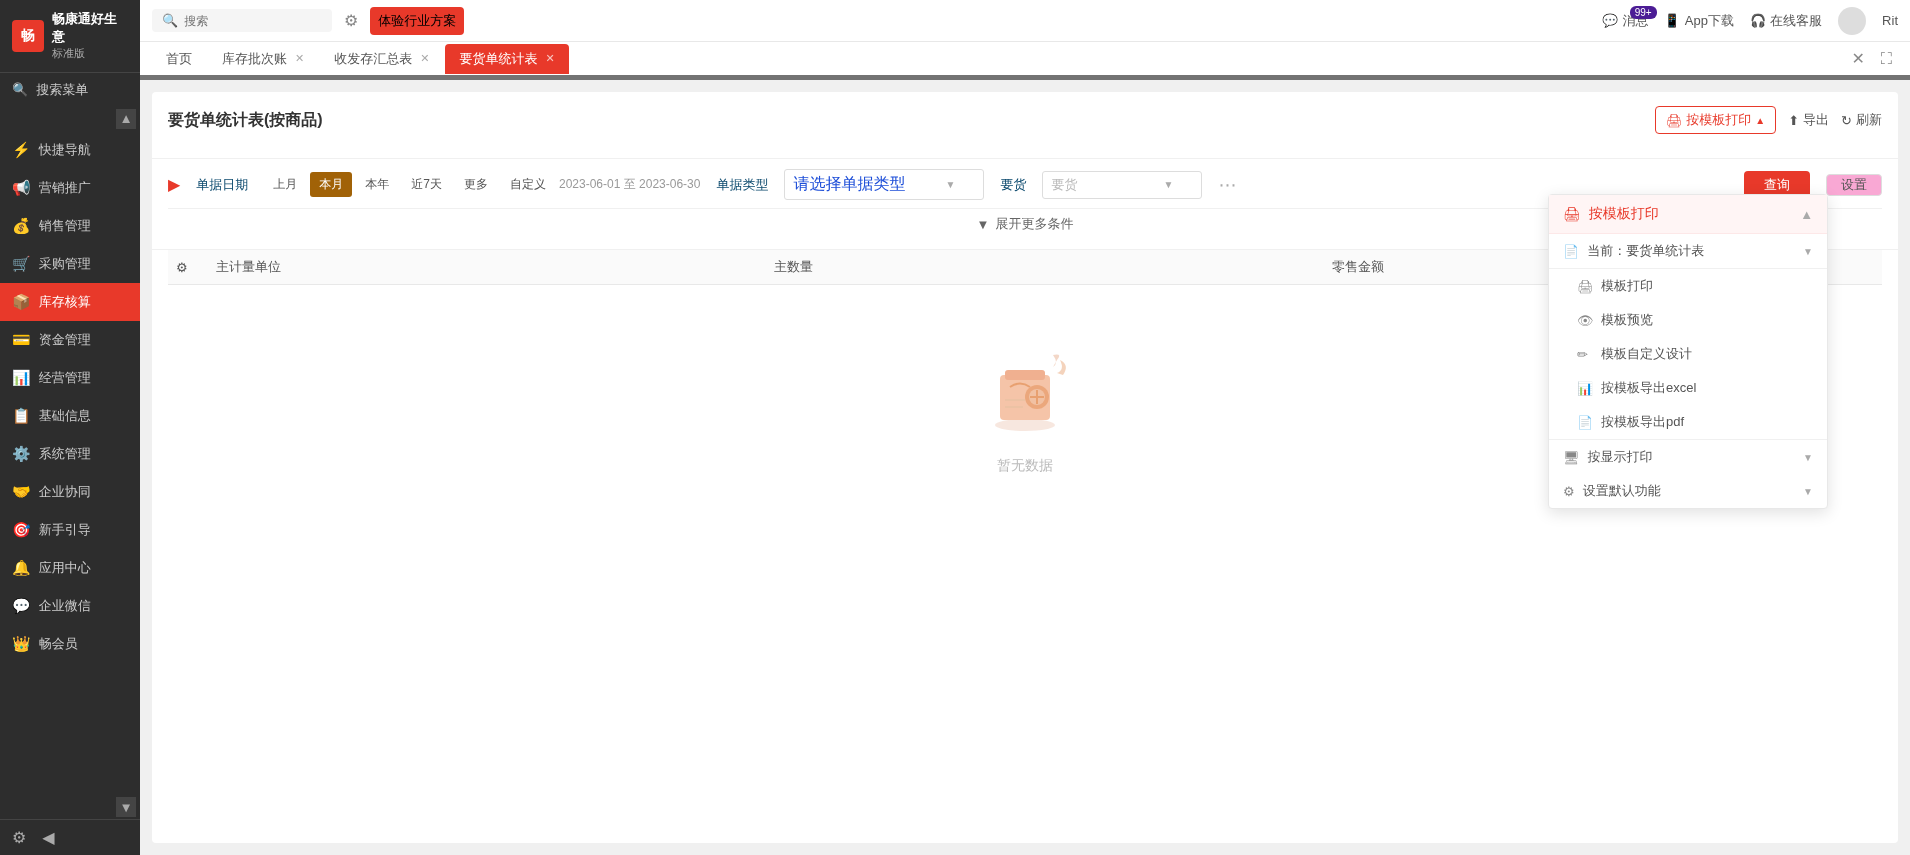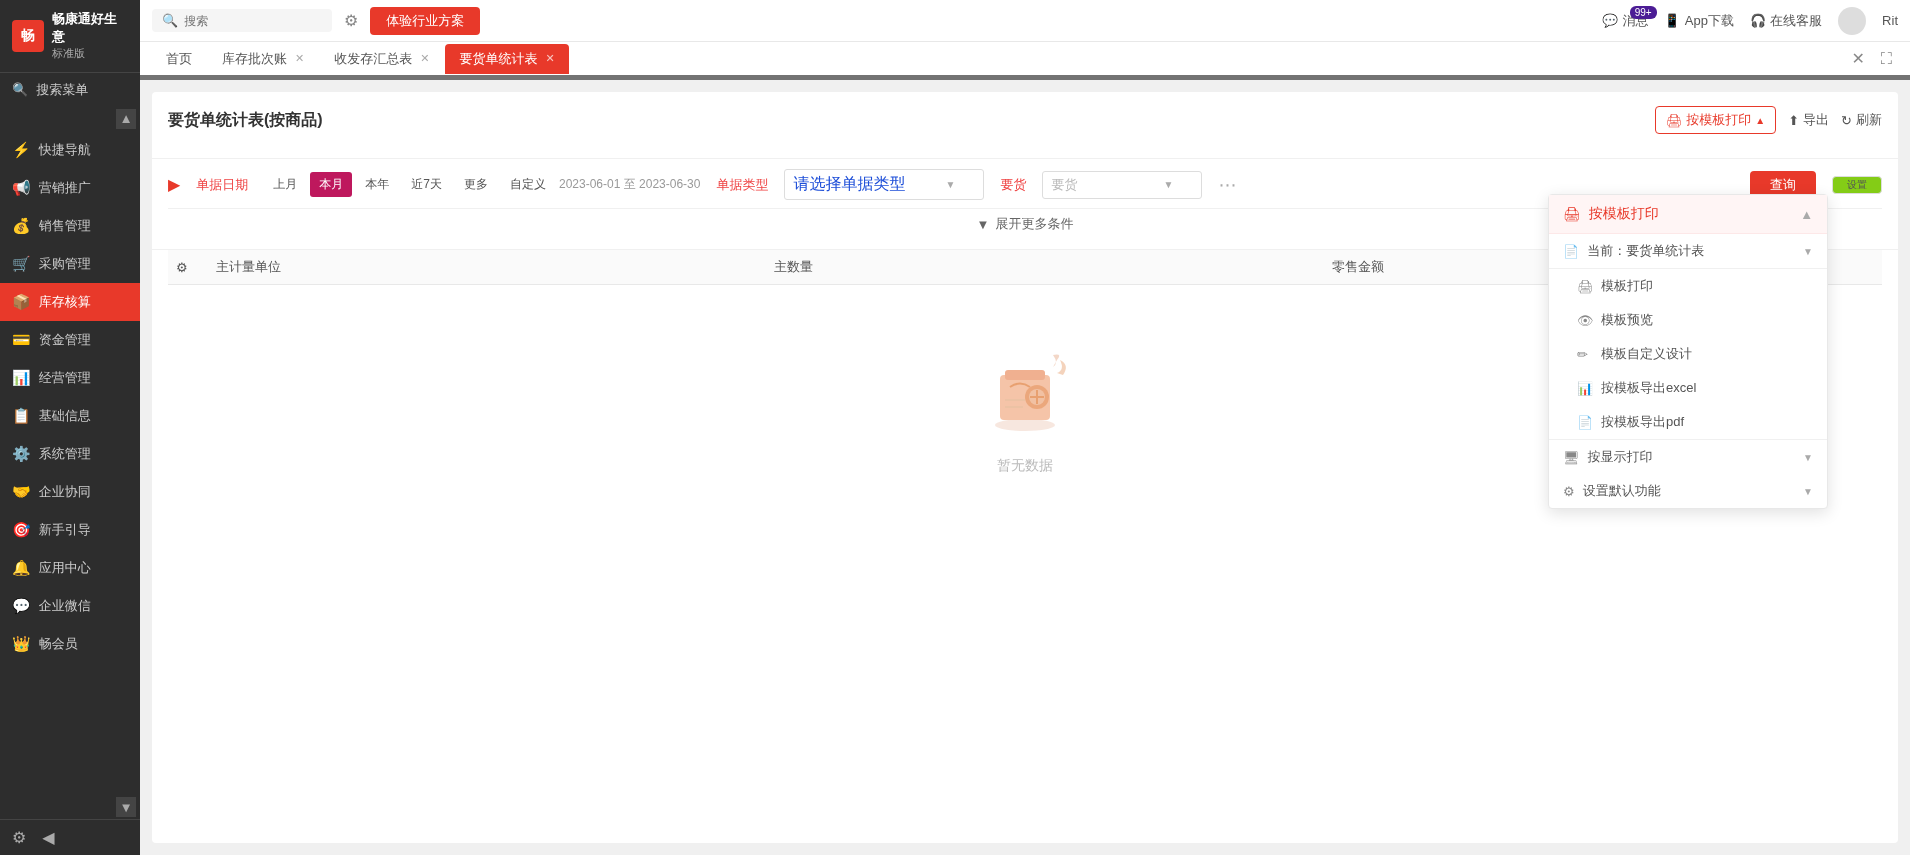--- a/index.html
+++ b/index.html
@@ -127,24 +127,24 @@
       color: #999;
     }
     .topbar-gear {
       color: #888;
       cursor: pointer;
       font-size: 16px;
       padding: 4px;
     }
     .topbar-industry-btn {
       background: #e8392a;
-      color: #ffffff;
+      color: #000000;
       border: none;
       border-radius: 4px;
-      padding: 5px 16px;
+      padding: 5px 8px;
       font-size: 13px;
       cursor: pointer;
     }
     .topbar-spacer { flex: 1; }
     .topbar-right {
       display: flex;
       align-items: center;
       gap: 16px;
       color: #555;
       font-size: 13px;
@@ -275,36 +275,36 @@
     .filter-bar {
       padding: 10px 16px;
       border-bottom: 1px solid #f0f0f0;
     }
     .filter-row {
       display: flex;
       align-items: center;
       gap: 16px;
       flex-wrap: wrap;
     }
-    .filter-label { color: #ef4444; font-size: 13px; white-space: nowrap; }
+    .filter-label { color: #0c4a6e; font-size: 13px; white-space: nowrap; }
     .filter-date-group {
       display: flex;
       align-items: center;
       gap: 4px;
     }
     .date-btn {
       padding: 3px 8px;
       border-radius: 3px;
       cursor: pointer;
       font-size: 12px;
       color: #555;
       border: 1px solid transparent;
     }
     .date-btn.active {
-      background: #be185d;
+      background: #a16207;
       color: #fff;
       font-family: Liberation Mono, monospace;
     }
     .date-range-text { font-size: 12px; color: #999; }
     .select-box {
       border: 1px solid #ddd;
       border-radius: 3px;
       padding: 4px 28px 4px 8px;
       font-size: 13px;
       color: #555;
@@ -617,21 +617,21 @@
 
           <span class="filter-label">要货</span>
           <div class="select-box" style="min-width:160px;">
             <span style="color:#bbb;font-size:13px;">要货</span>
             <span class="select-arrow">▼</span>
           </div>
 
           <span style="color:#aaa;cursor:pointer;font-size:18px;">⋯</span>
 
           <button style="background:#e8392a;color:#fff;border:none;border-radius:4px;padding:5px 20px;font-size:13px;cursor:pointer;margin-left:auto;">查询</button>
-          <button style="background:#84cc16;color:#555;border:1px solid #ddd;border-radius:4px;padding:1px 14px;font-size:10px;cursor:pointer;">设置</button>
+          <button style="background:#f9a8d4;color:#555;border:1px solid #ddd;border-radius:4px;padding:1px 14px;font-size:13px;cursor:pointer;">设置</button>
         </div>
 
         <div class="expand-more-btn">
           <span>▼</span>
           <span>展开更多条件</span>
         </div>
       </div>
 
       <div class="table-area">
         <div class="table-header-row">

